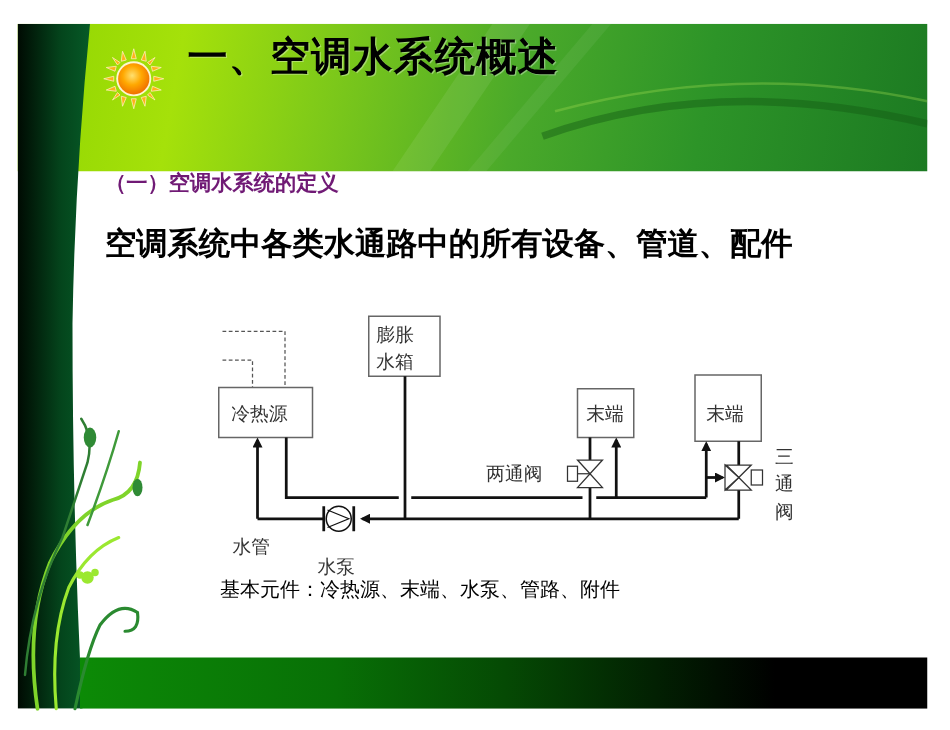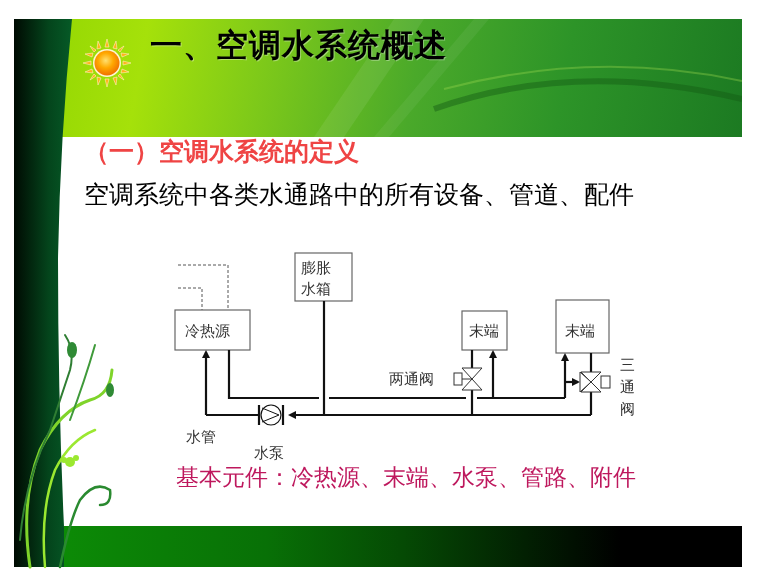--- a/index.html
+++ b/index.html
@@ -7,25 +7,25 @@
   .slide { position:absolute; left:14px; top:19px; width:728px; height:548px; background:#ffffff; overflow:hidden; }
   .header-band { position:absolute; left:0; top:0; width:728px; height:118px;
     background: linear-gradient(100deg, #8fd400 0%, #a5e10a 18%, #7cc81a 35%, #4aa92a 55%, #2d9428 75%, #1c7a22 100%); }
   .header-swoosh { position:absolute; left:0; top:0; width:728px; height:118px; }
   .left-band { position:absolute; left:0; top:0; width:60px; height:548px; }
   .bottom-bar { position:absolute; left:50px; top:507px; width:678px; height:41px;
     background: linear-gradient(90deg, #0c8a06 0%, #087006 30%, #054a04 50%, #022002 68%, #000000 82%, #000000 100%); }
   .title { position:absolute; left:150px; top:24px; font-size:32px; font-weight:bold; color:#000; letter-spacing:1px;
     text-shadow: 1px 1px 0 rgba(255,255,255,0.35); white-space:nowrap; }
   .sun { position:absolute; left:82px; top:38px; width:50px; height:50px; }
-  .subtitle { position:absolute; left:84px; top:135px; font-size:25px; font-weight:bold; color:#ef4444; white-space:nowrap; }
-  .definition { position:absolute; left:84px; top:178px; font-size:25px; font-weight:normal; color:#000; white-space:nowrap; }
+  .subtitle { position:absolute; left:84px; top:135px; font-size:17px; font-weight:bold; color:#701a75; white-space:nowrap; }
+  .definition { position:absolute; left:84px; top:178px; font-size:25px; font-weight:bold; color:#000; white-space:nowrap; }
   .diagram { position:absolute; left:0; top:0; width:760px; height:584px; }
   .diagram text { font-family:"DejaVu Sans","Liberation Sans",sans-serif; fill:#333; font-size:15px; }
-  .caption { position:absolute; left:176px; top:462px; font-size:23px; color:#be185d; white-space:nowrap; font-family:Liberation Serif, serif; }
+  .caption { position:absolute; left:176px; top:462px; font-size:16px; color:#000000; white-space:nowrap; font-family:Liberation Serif, serif; }
   .vine { position:absolute; left:0; top:0; width:760px; height:584px; pointer-events:none; }
 </style>
 </head>
 <body>
 
 <div class="slide">
   <div class="header-band"></div>
   <svg class="header-swoosh" viewBox="0 0 728 118">
     <path d="M300 118 L380 0 L410 0 L330 118 Z" fill="rgba(255,255,255,0.08)"></path>
     <path d="M360 118 L460 0 L475 0 L375 118 Z" fill="rgba(255,255,255,0.06)"></path>

